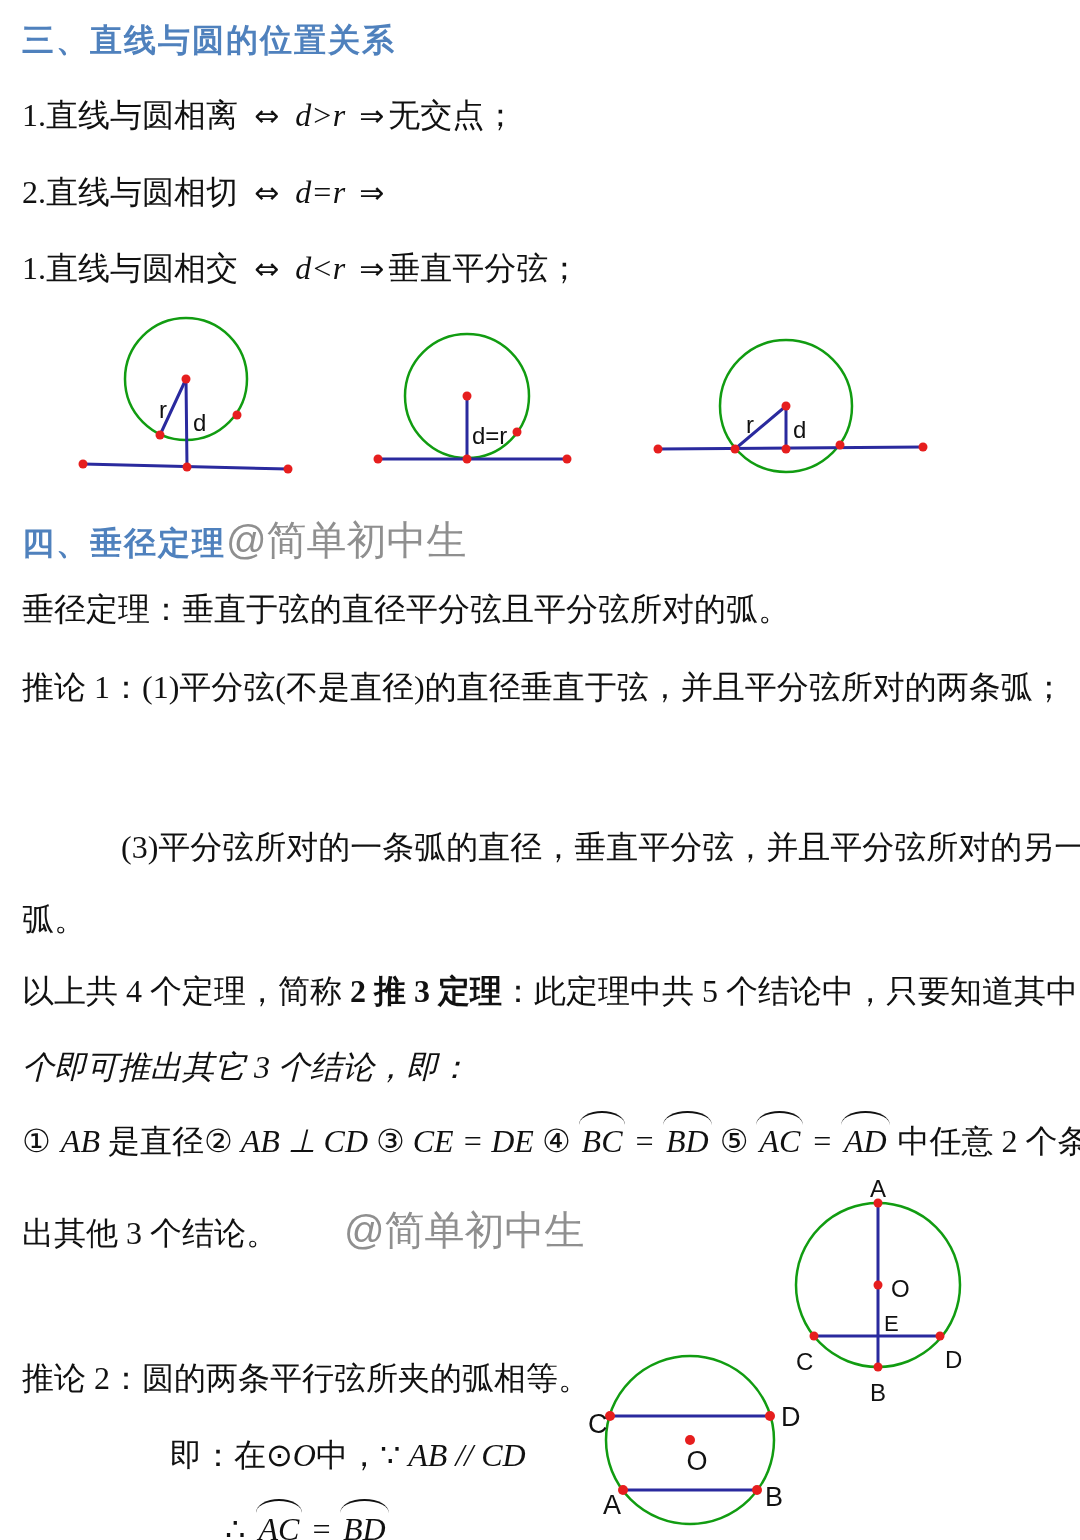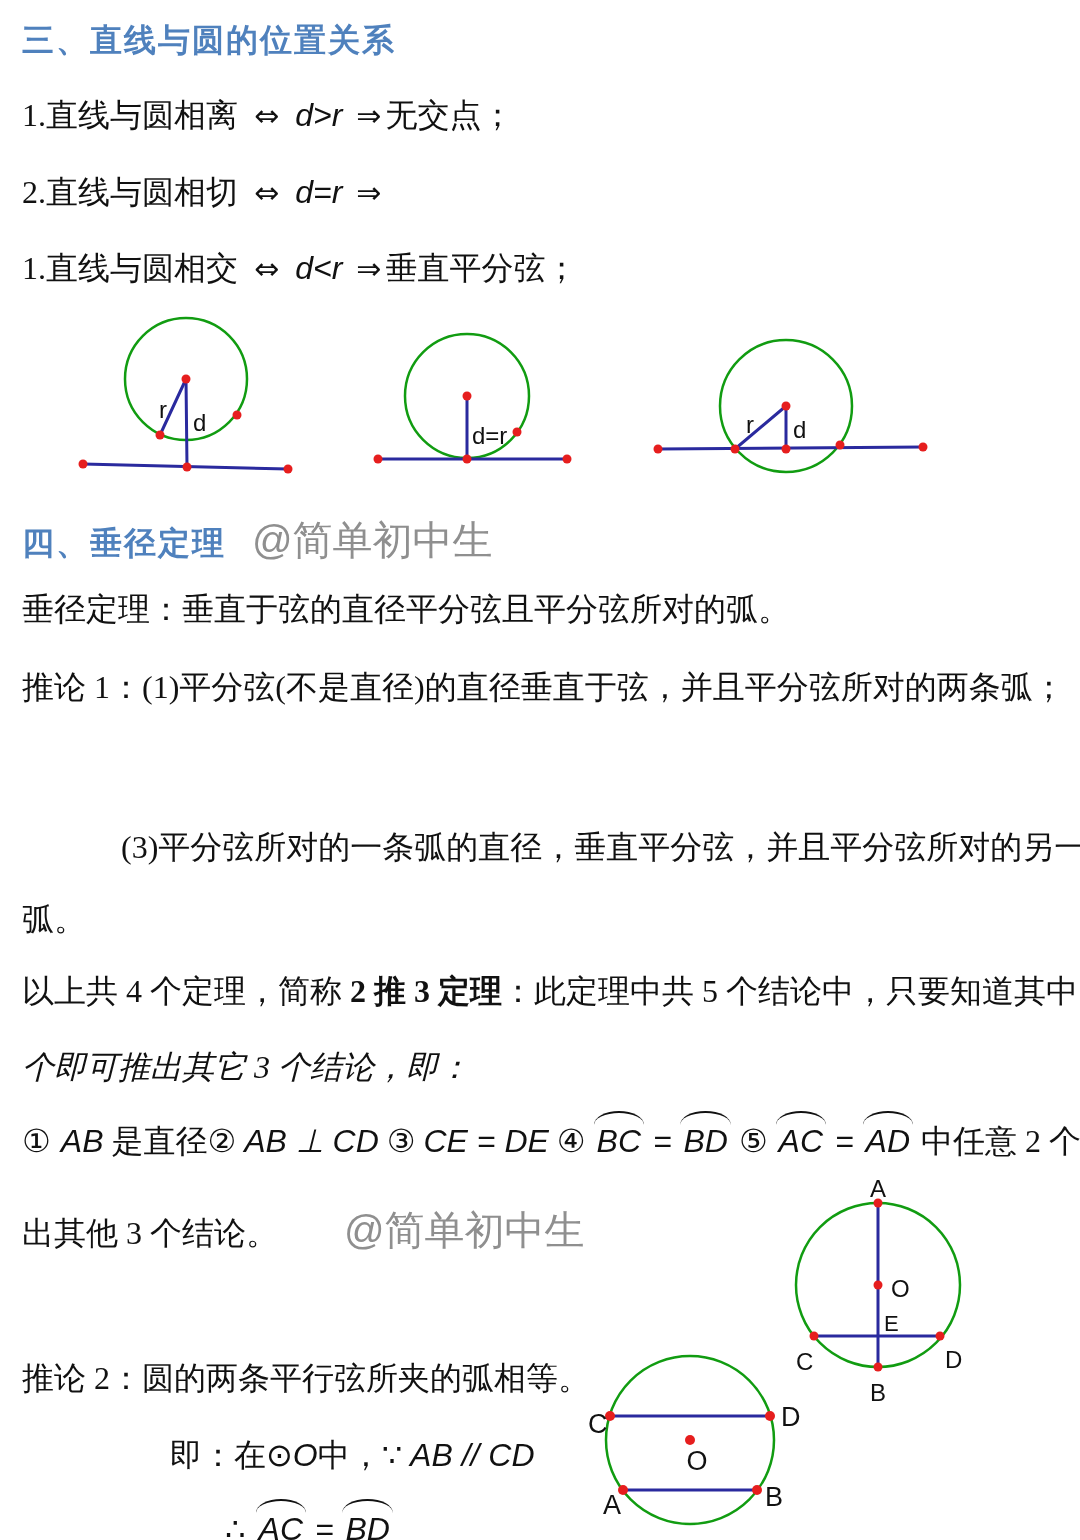--- a/index.html
+++ b/index.html
@@ -3,28 +3,28 @@
 <meta charset="utf-8">
 <style>
   html,body{margin:0;padding:0;background:#ffffff;}
   .page{position:relative;width:1080px;height:1540px;background:#fff;overflow:hidden;
         font-family:"Liberation Serif","DejaVu Sans",serif;color:#111;margin-top:13px;}
   .abs{position:absolute;}
   .heading{font-family:"Liberation Sans","DejaVu Sans",sans-serif;font-weight:bold;
            font-size:32px;color:var(--heading_blue);letter-spacing:2px;margin:0;}
   .line{font-size:32px;line-height:1.25;white-space:nowrap;}
   .cn{font-family:"Liberation Serif","DejaVu Sans",serif;}
-  .math{font-family:Liberation Sans, sans-serif;font-style:italic;}
+  .math{font-family:Liberation Serif, serif;font-style:italic;}
   .sym{font-family:"DejaVu Sans","Liberation Sans",sans-serif;font-style:normal;}
   .iff{margin:0 16px;font-size:30px;}
   .imp{margin:0 4px 0 14px;font-size:30px;}
   .bold{font-weight:bold;}
   .watermark{color:var(--watermark_gray);font-family:"Liberation Sans","DejaVu Sans",sans-serif;
              font-size:40px;}
-  .hrow{display:flex;align-items:baseline;gap:26px;}
+  .hrow{display:flex;align-items:baseline;}
   .relrow{display:flex;align-items:baseline;}
   .formula{padding-top:16px;}
   .arc{position:relative;display:inline-block;padding:0 3px;}
   .arc::before{content:"";position:absolute;left:0;right:0;top:-10px;height:12px;
                border-top:2.5px solid #111;border-radius:50% 50% 0 0 / 100% 100% 0 0;}
   svg{overflow:visible;}
   svg .ring{fill:none;stroke:var(--circle_green);stroke-width:2.5;}
   svg line{stroke:var(--segment_navy);stroke-width:3;stroke-linecap:round;}
   svg .dot{fill:var(--point_red);stroke:none;}
   svg text{fill:#111;font-family:"Liberation Sans","DejaVu Sans",sans-serif;font-size:24px;}

